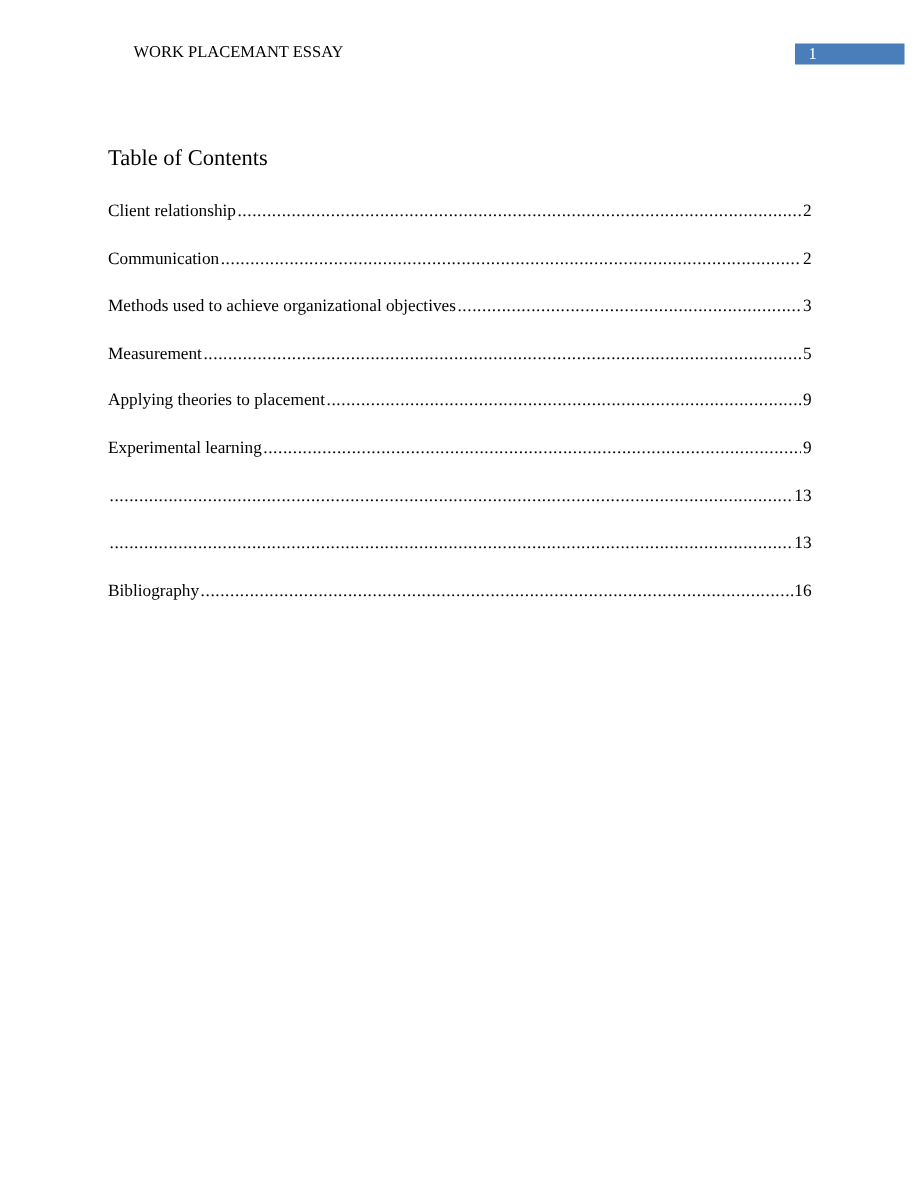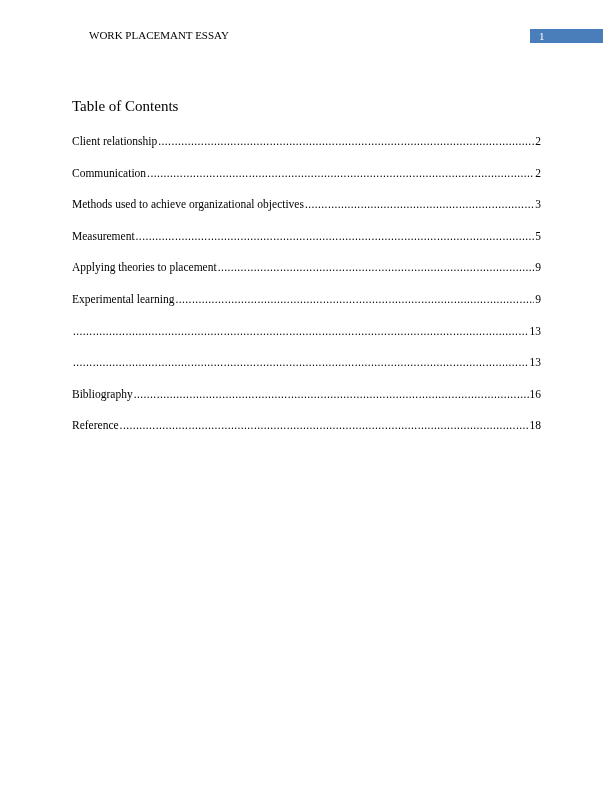--- a/index.html
+++ b/index.html
@@ -63,18 +63,13 @@
   </div>
   <div class="toc-row">
     <span class="toc-dots"></span>
     <span class="toc-page">13</span>
   </div>
   <div class="toc-row">
     <span class="toc-label">Bibliography</span>
     <span class="toc-dots"></span>
     <span class="toc-page">16</span>
   </div>
-  <div class="toc-row">
-    <span class="toc-label">Reference</span>
-    <span class="toc-dots"></span>
-    <span class="toc-page">18</span>
-  </div>
 </div>
 
 </body></html>

